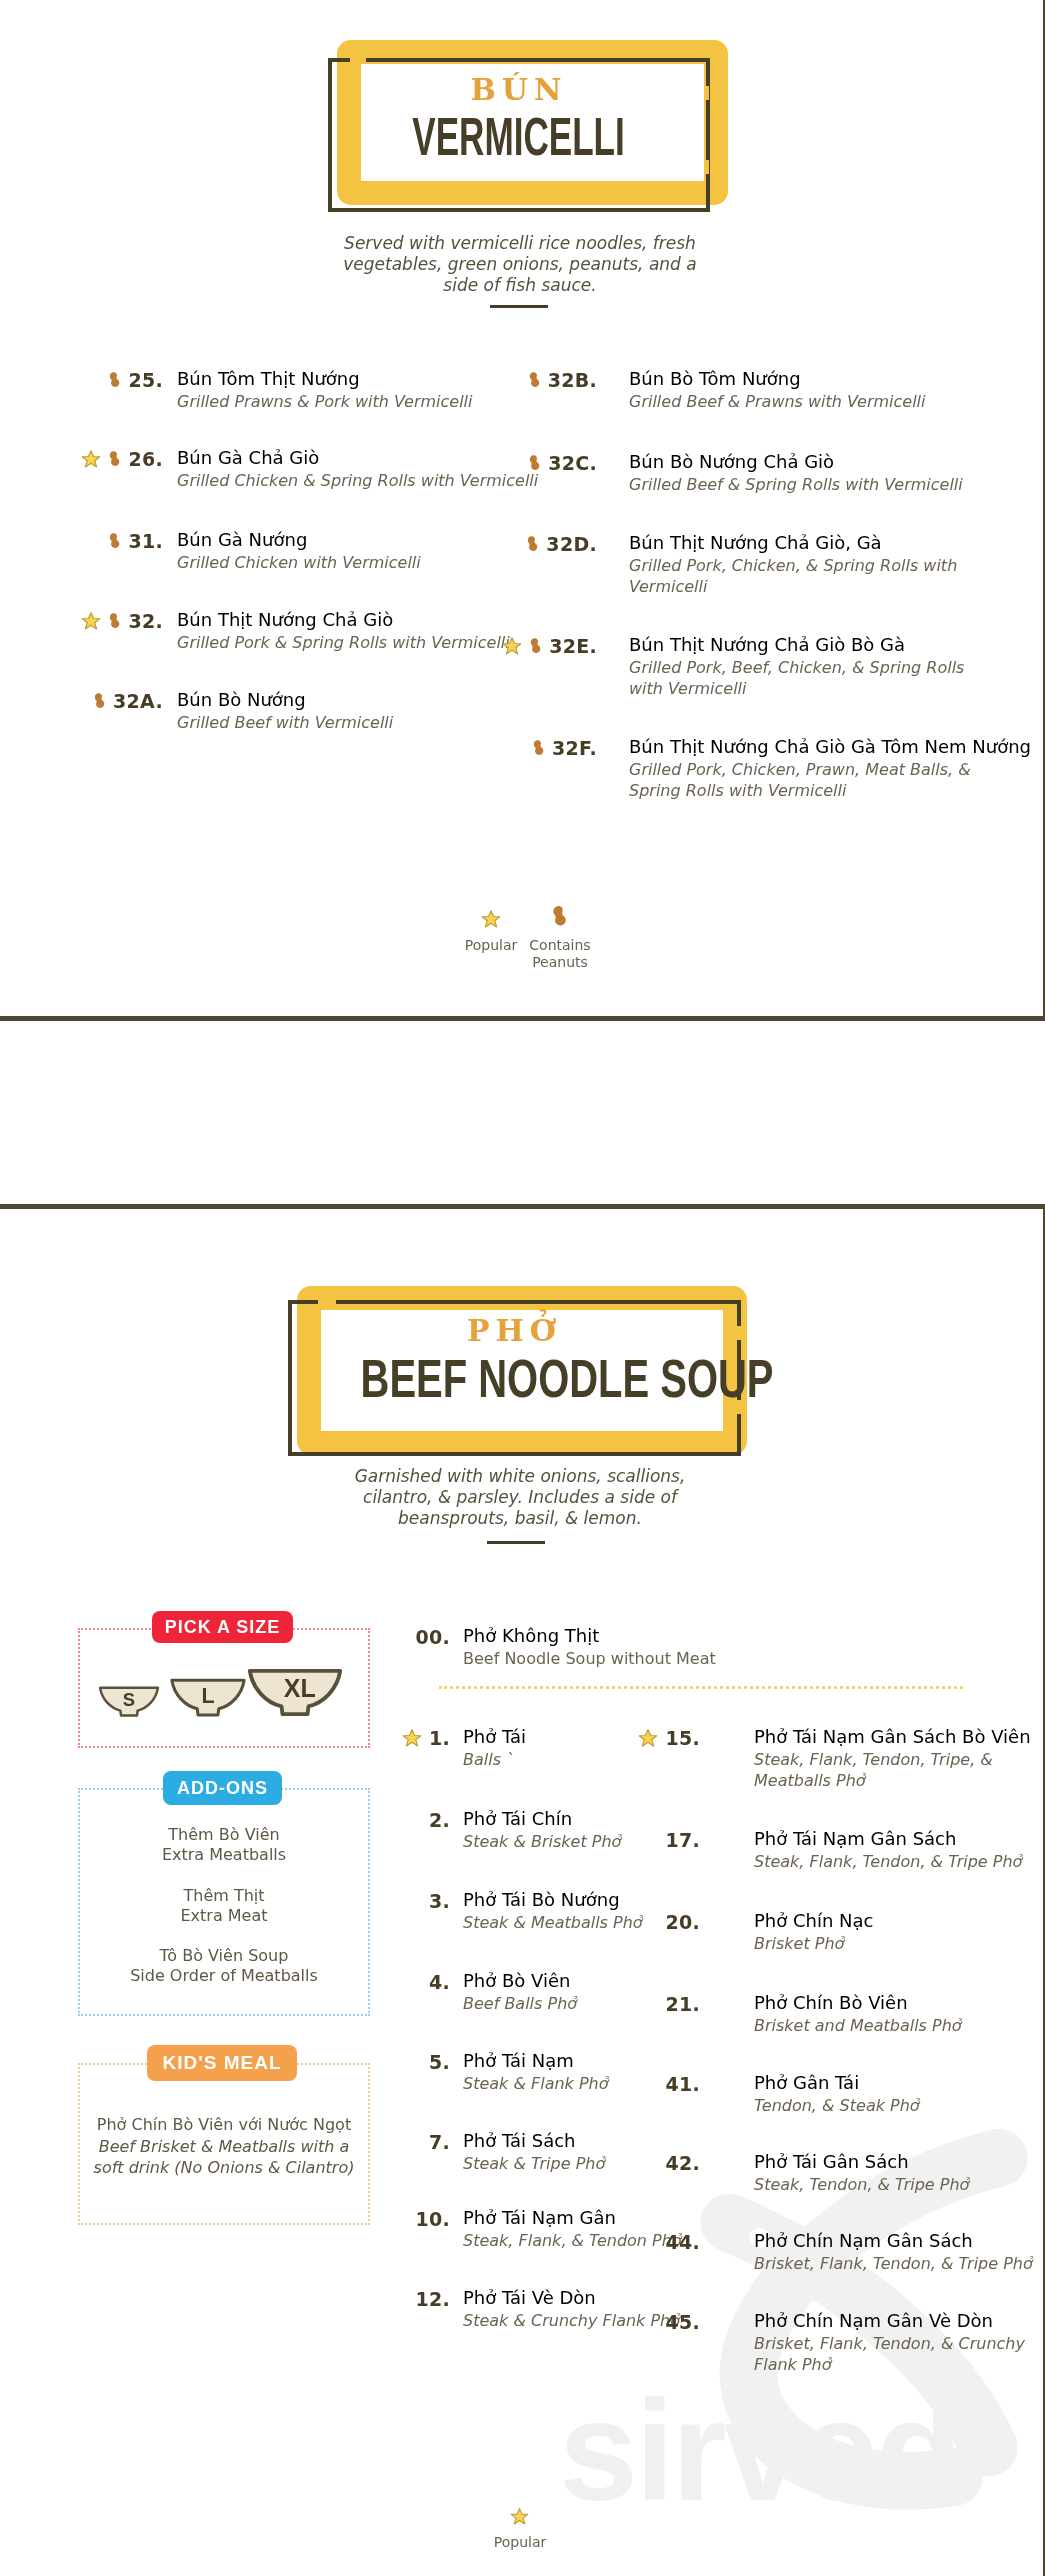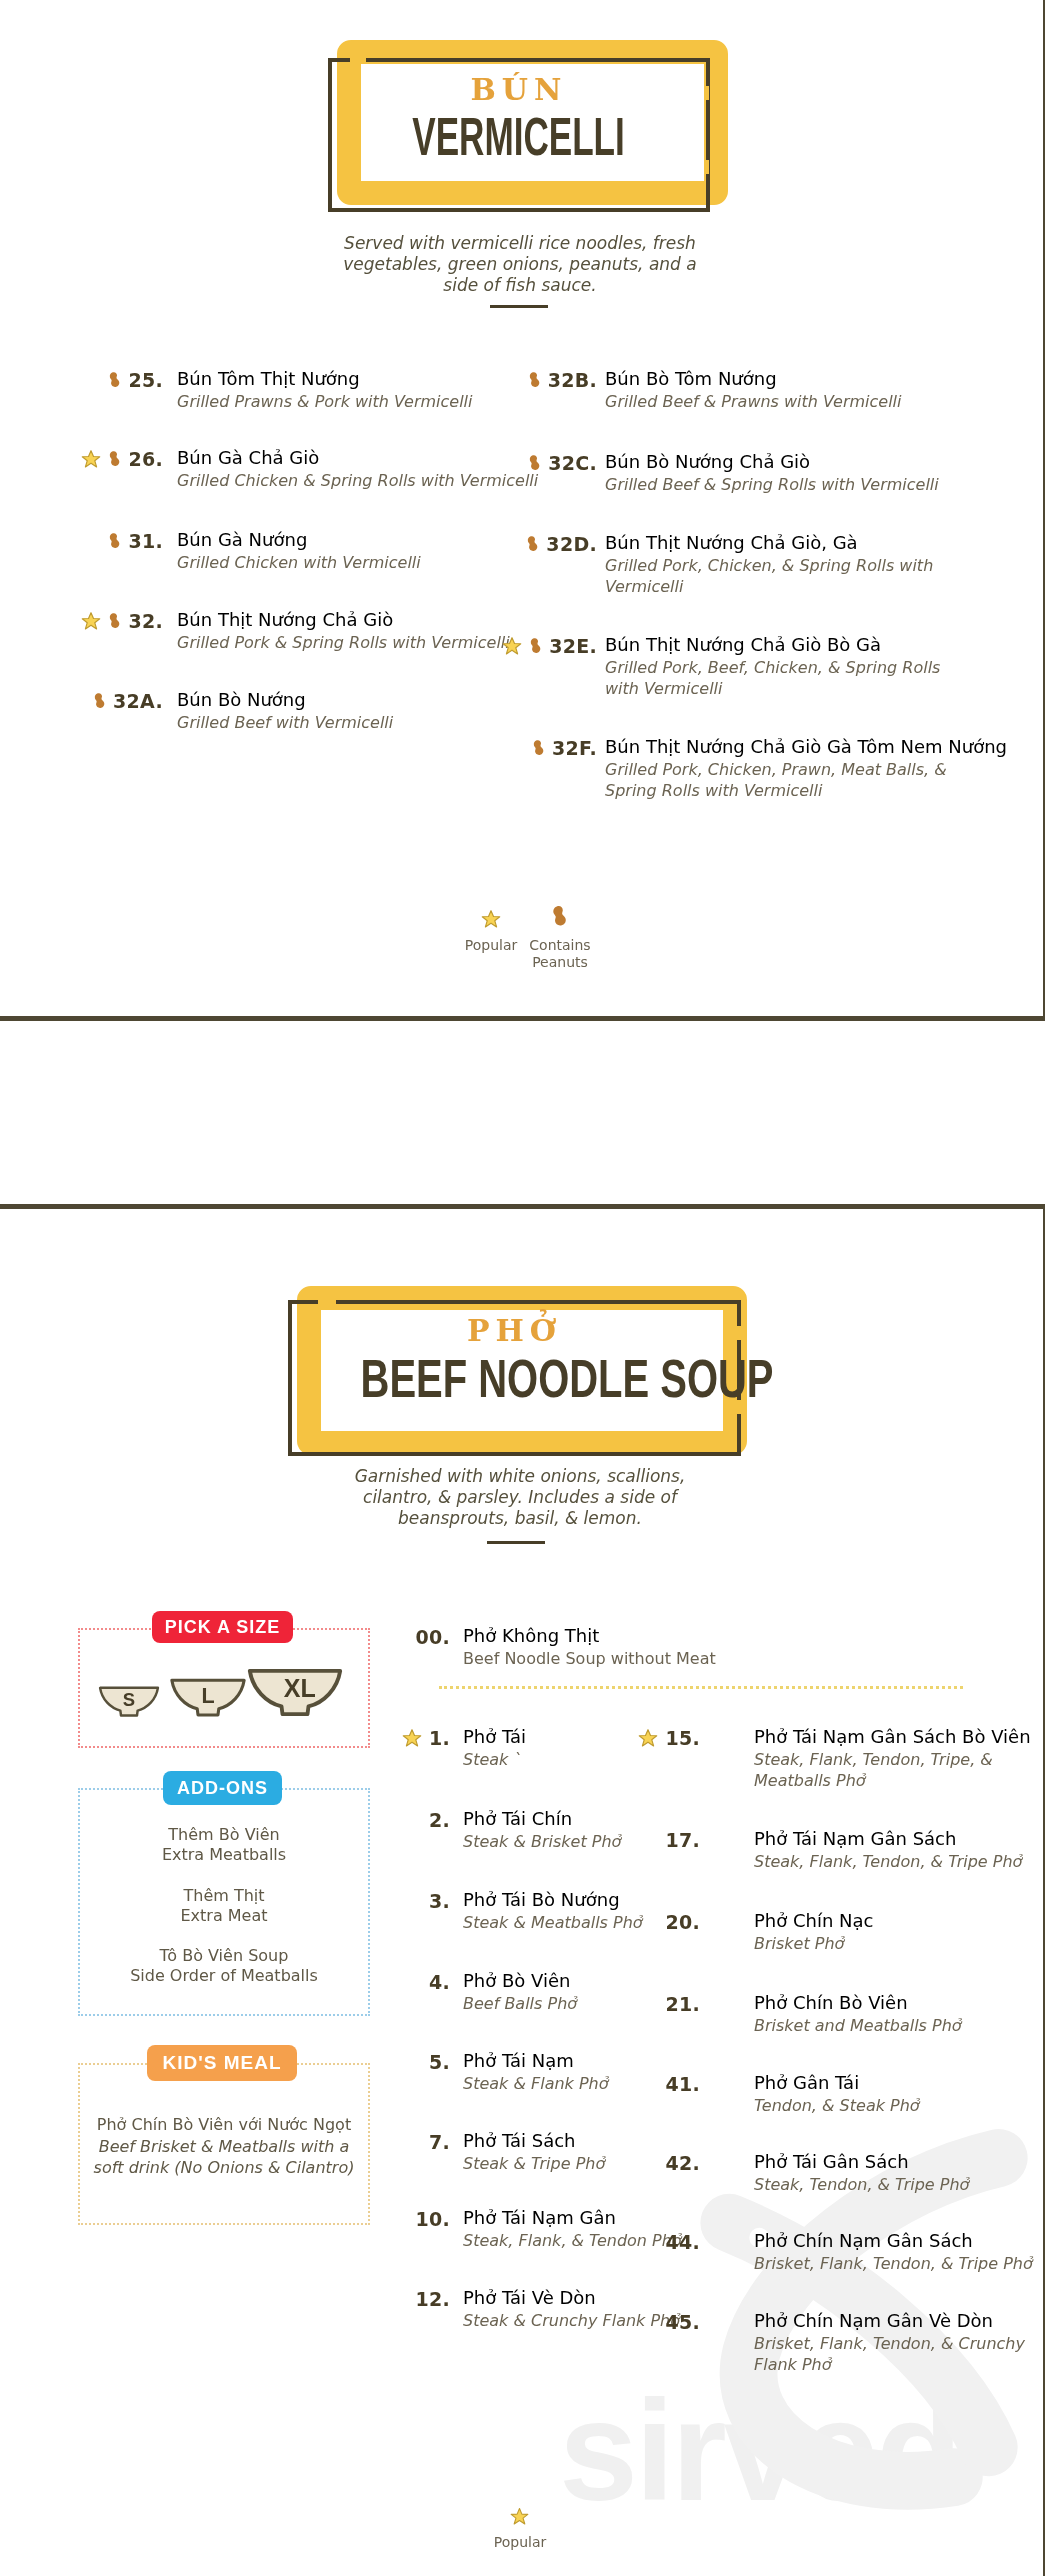--- a/index.html
+++ b/index.html
@@ -35,21 +35,21 @@
   #title2 span{transform:scaleX(0.74);}
   .hdesc{position:absolute;text-align:center;font-style:italic;color:#55503C;
          font-size:17px;line-height:21px;}
   #hdesc1{left:320px;top:233px;width:400px;}
   #hdesc2{left:315px;top:1466px;width:410px;}
   .mini-rule{position:absolute;border-top:3px solid #473E28;width:58px;}
   
   .row{position:absolute;display:flex;align-items:flex-start;}
   .pre{display:flex;justify-content:flex-end;align-items:center;gap:7px;height:24px;flex:none;}
   .p1L{left:17px;}   .p1L .pre{width:146px;} .p1L .txt{margin-left:14px;width:370px;}
-  .p1R{left:390px;} .p1R .pre{width:207px;} .p1R .txt{margin-left:8px;width:345px;}
+  .p1R{left:390px;gap:24px;} .p1R .pre{width:207px;} .p1R .txt{margin-left:8px;width:345px;}
   .p2L{left:0;padding-left:14px;}   .p2L .pre{width:436px;} .p2L .txt{margin-left:13px;width:260px;}
   .p2R{left:390px;gap:36px;} .p2R .pre{width:310px;} .p2R .txt{margin-left:18px;width:300px;}
   .num{font-weight:bold;color:#473D26;font-size:19px;line-height:24px;letter-spacing:0.3px;}
   .vi{color:#000000;font-size:18px;line-height:22px;white-space:nowrap;}
   .en{color:#6B6352;font-size:16px;line-height:21px;font-style:italic;margin-top:1px;}
   .star-s{width:20px;height:20px;flex:none;}
   .peanut-s{width:13px;height:19px;flex:none;}
   
   #dotted-divider{position:absolute;left:439px;top:1686px;width:524px;border-top:3px dotted #EDD46F;}
   
@@ -299,21 +299,21 @@
 
   <div class="row p2L" style="top:1726px">
     <div class="pre">
       <svg class="star-s" viewBox="0 0 24 24">
           <path d="M12 2 L15 9 L22.5 9.3 L16.5 14 L18.7 21.5 L12 17 L5.3 21.5 L7.5 14 L1.5 9.3 L9 9 Z" fill="#F8D354" stroke="#BF9B2F" stroke-width="1.4" stroke-linejoin="round"></path>
         </svg>
       <span class="num">1.</span>
     </div>
     <div class="txt">
       <div class="vi">Phở Tái</div>
-      <div class="en">Steak `</div>
+      <div class="en">Balls `</div>
     </div>
   </div>
   <div class="row p2L" style="top:1808px">
     <div class="pre">
         <span class="num">2.</span>
       </div>
     <div class="txt">
       <div class="vi">Phở Tái Chín</div>
       <div class="en">Steak &amp; Brisket Phở</div>
     </div>

